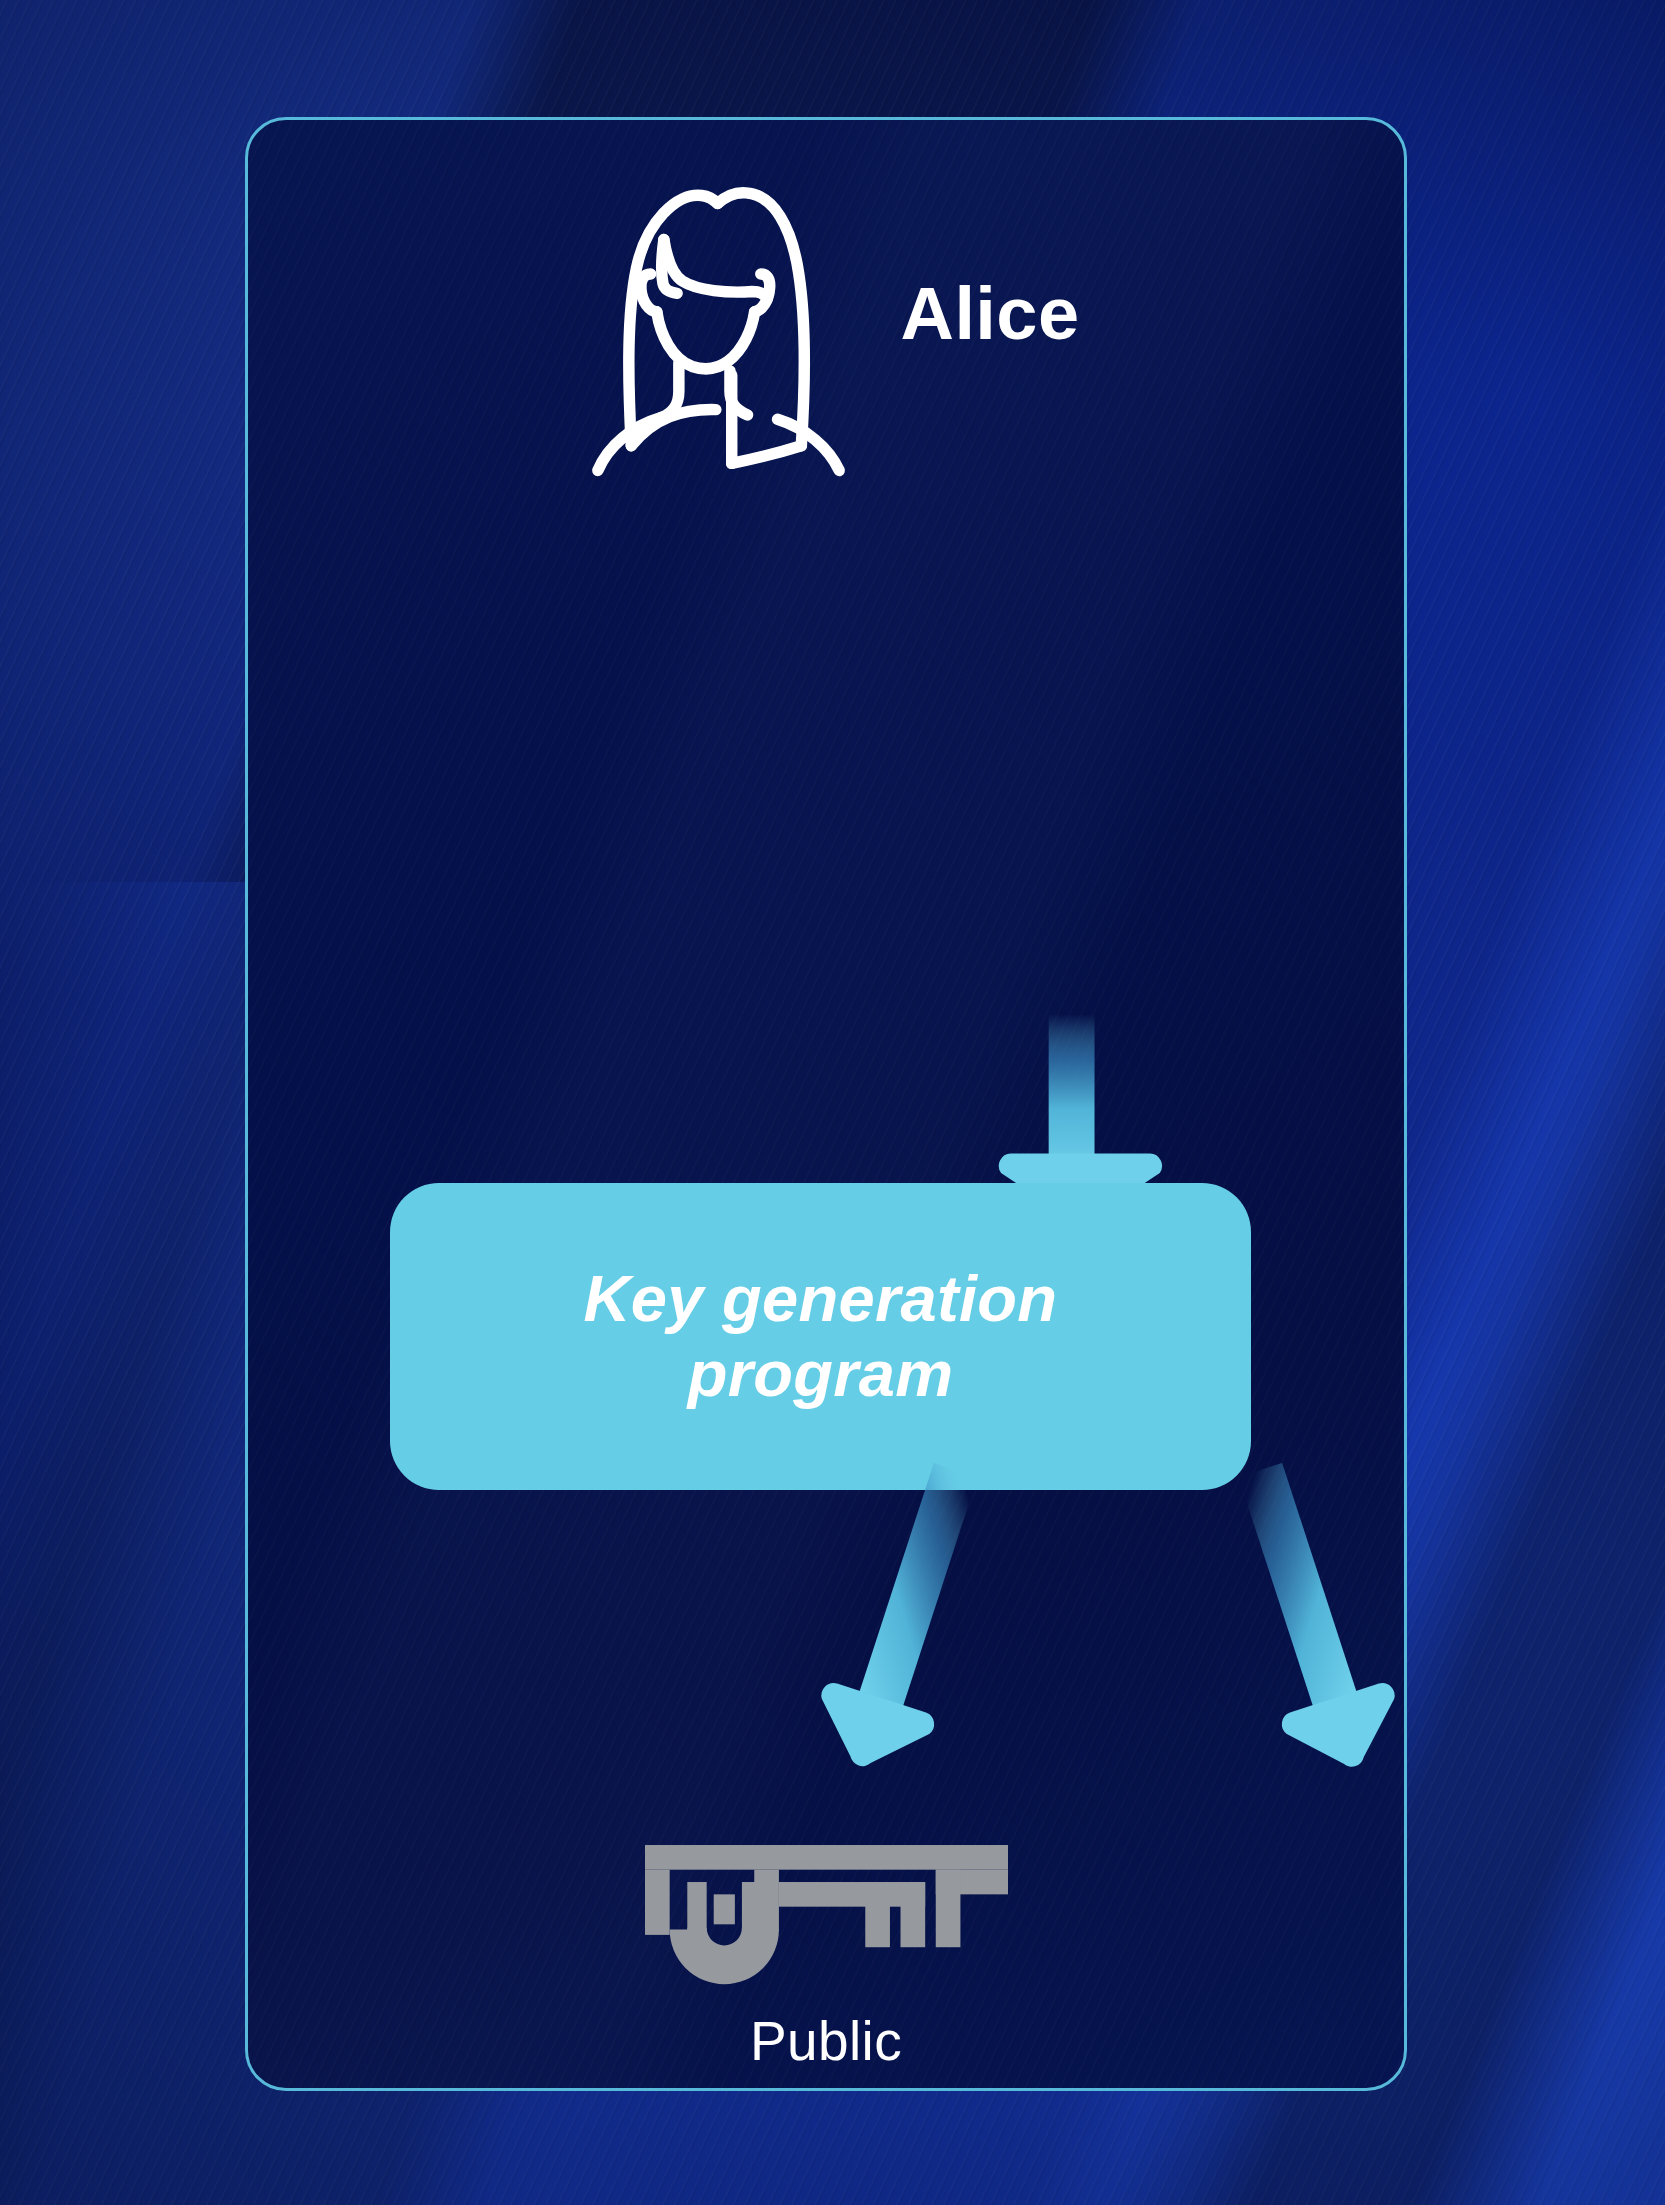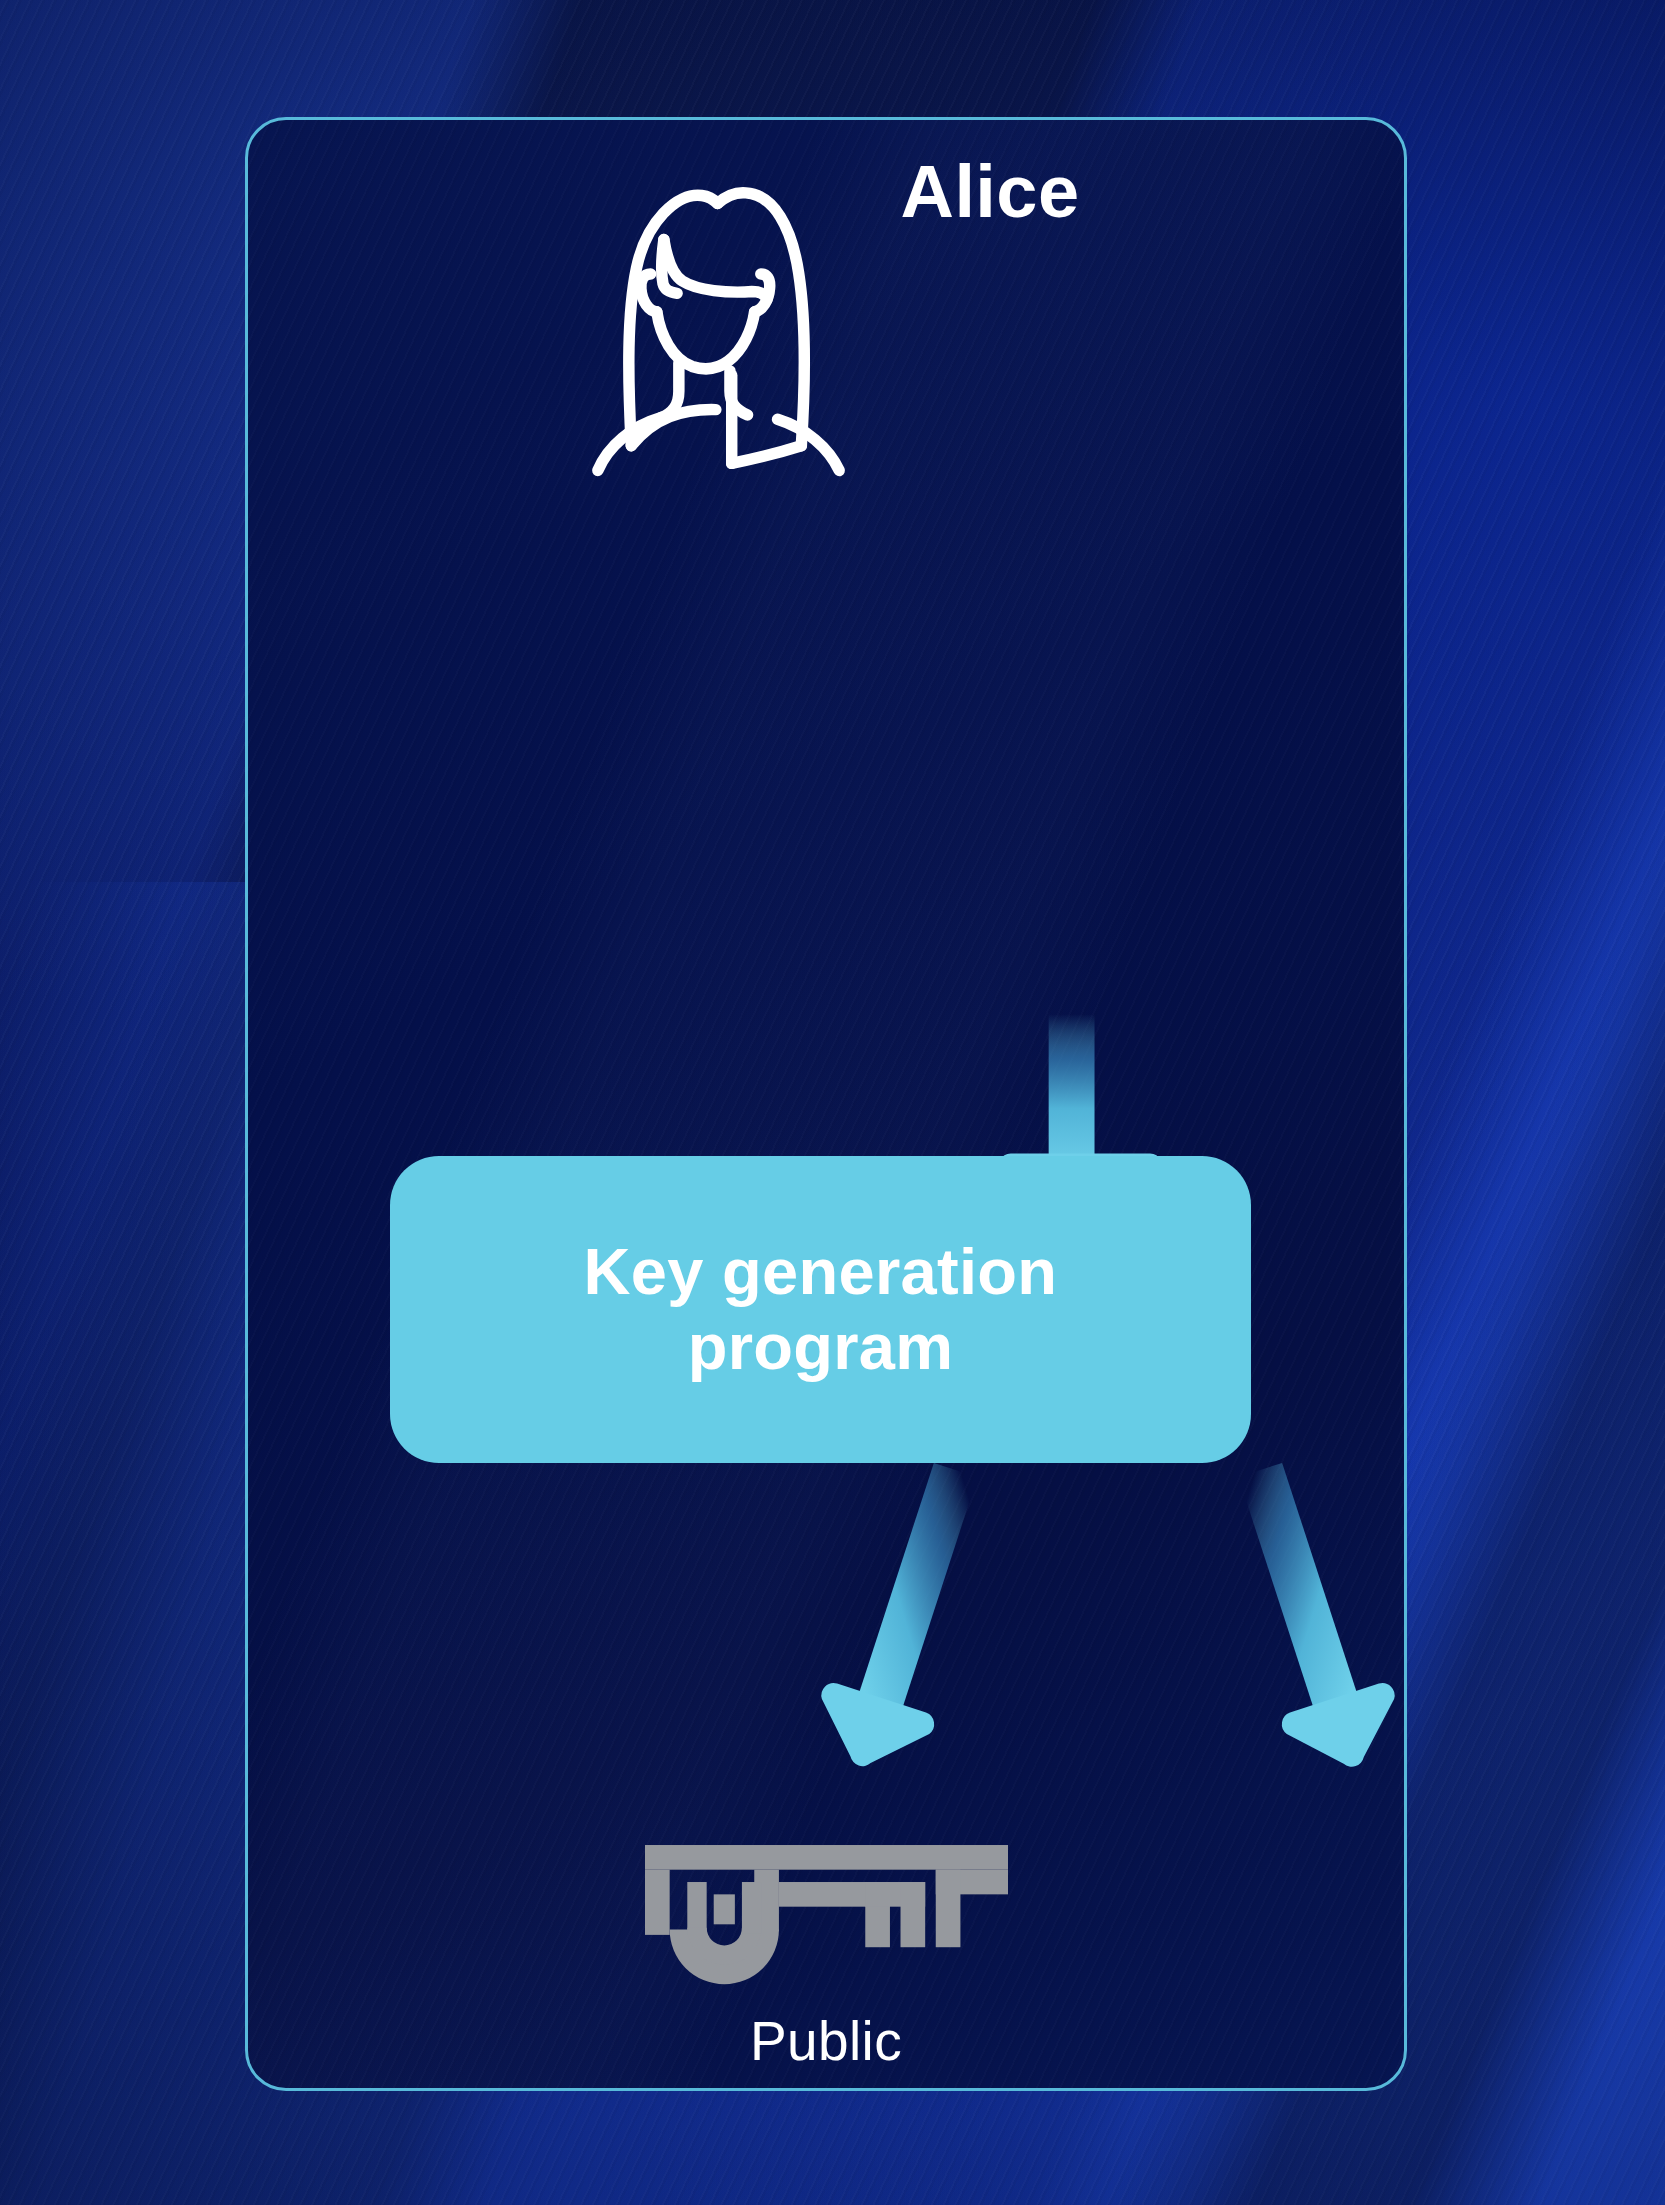--- a/index.html
+++ b/index.html
@@ -135,20 +135,21 @@
         rgba(0,0,0,0.030)       10.6px);
     pointer-events: none;
   }
 
   
   .header {
     position: absolute;
     left: 0; top: 35px;
     width: 100%;
     display: flex;
+    align-items: center;
     justify-content: center;
     gap: 37px;
   }
   .avatar {
     width: 291px;
     height: 326px;
     flex: 0 0 auto;
     display: block;
   }
   .person-name {
@@ -180,22 +181,23 @@
     font-weight: bold;
     font-size: 65px;
     line-height: 1.14;
     letter-spacing: 0.3px;
   }
   .box-random {
     top: 444px;
     background: #6675ef;
   }
   .box-keygen {
-    top: 1036px;
+    top: 1063px;
     background: #66cde6;
+    font-style: italic;
   }
 
   
   .arrow-svg {
     position: absolute;
     overflow: visible;
     pointer-events: none;
   }
   .arrow-straight { left: 731px; top: 894px; width: 194px; height: 212px; }
   .arrow-left     { left: 494px; top: 1348px; width: 335px; height: 362px; }

